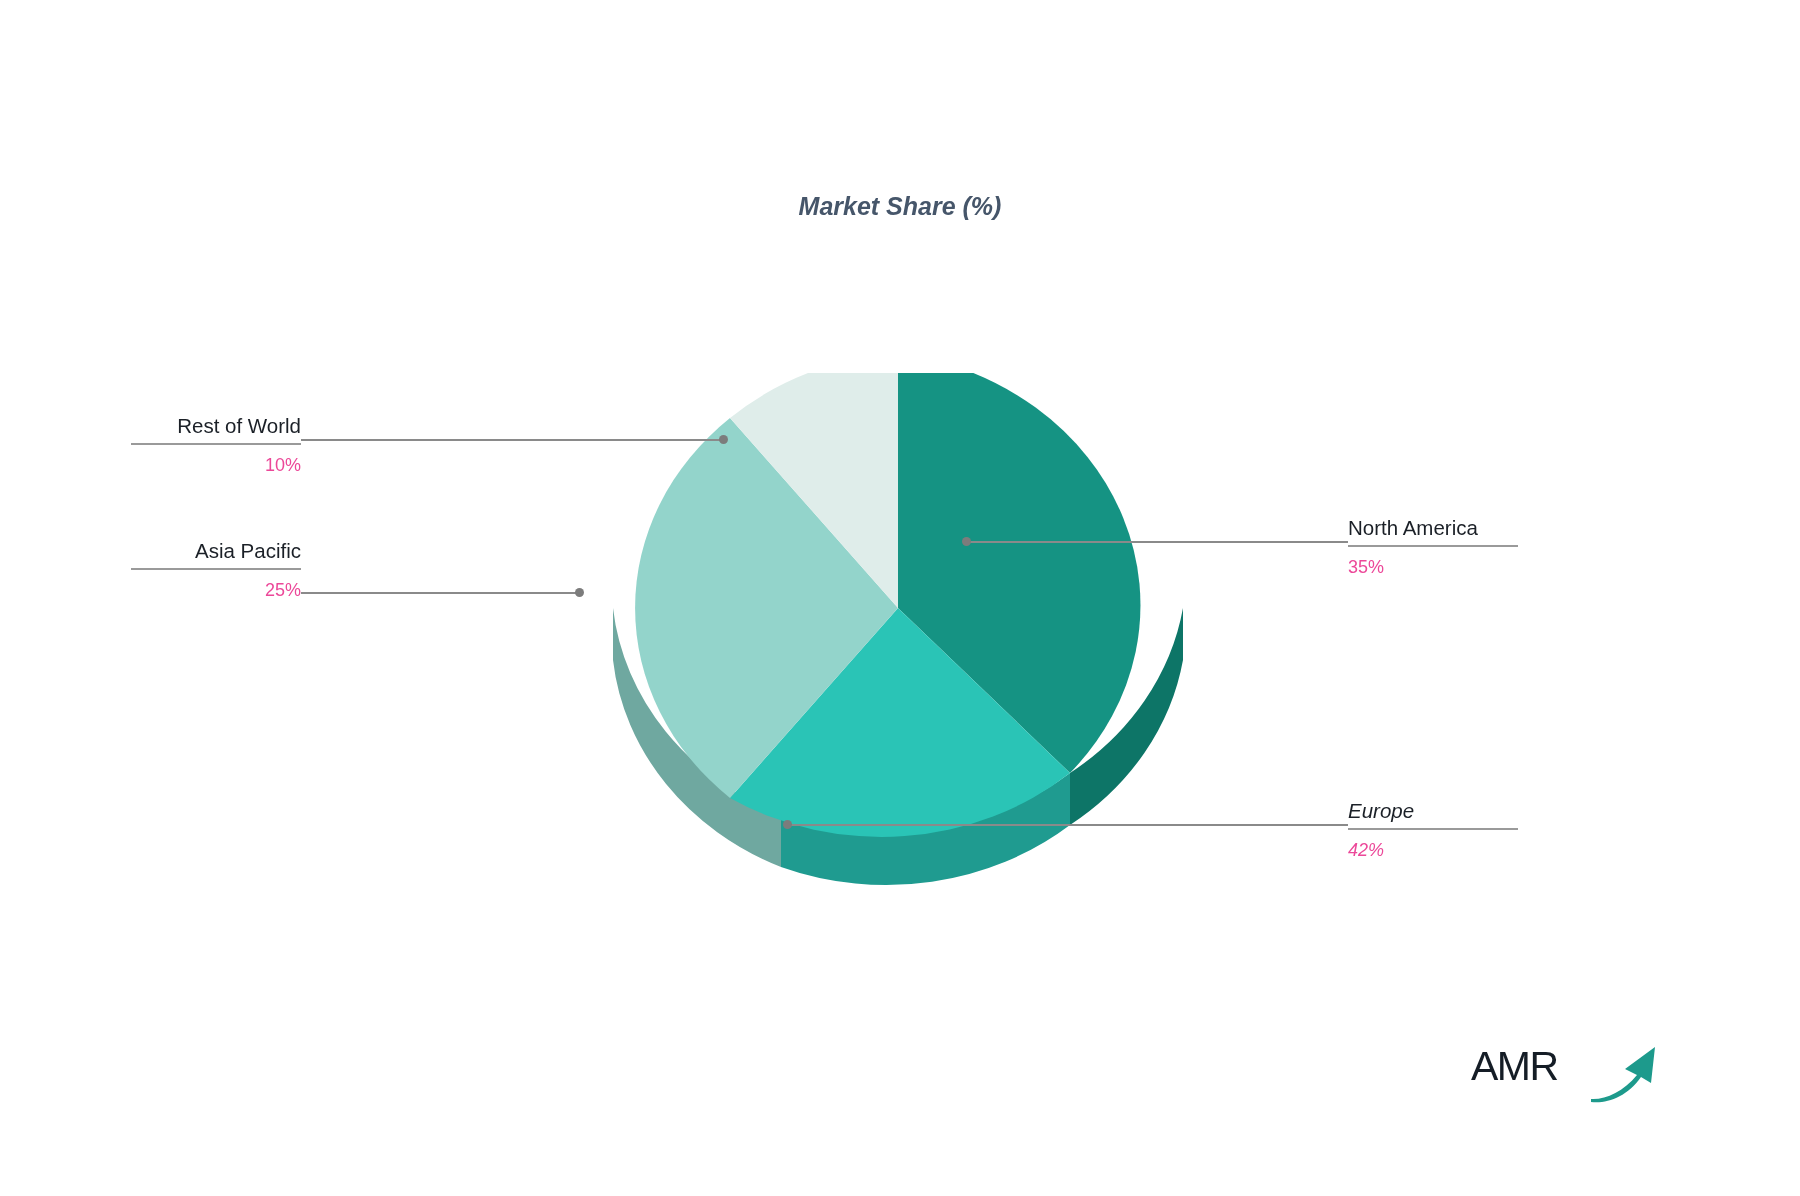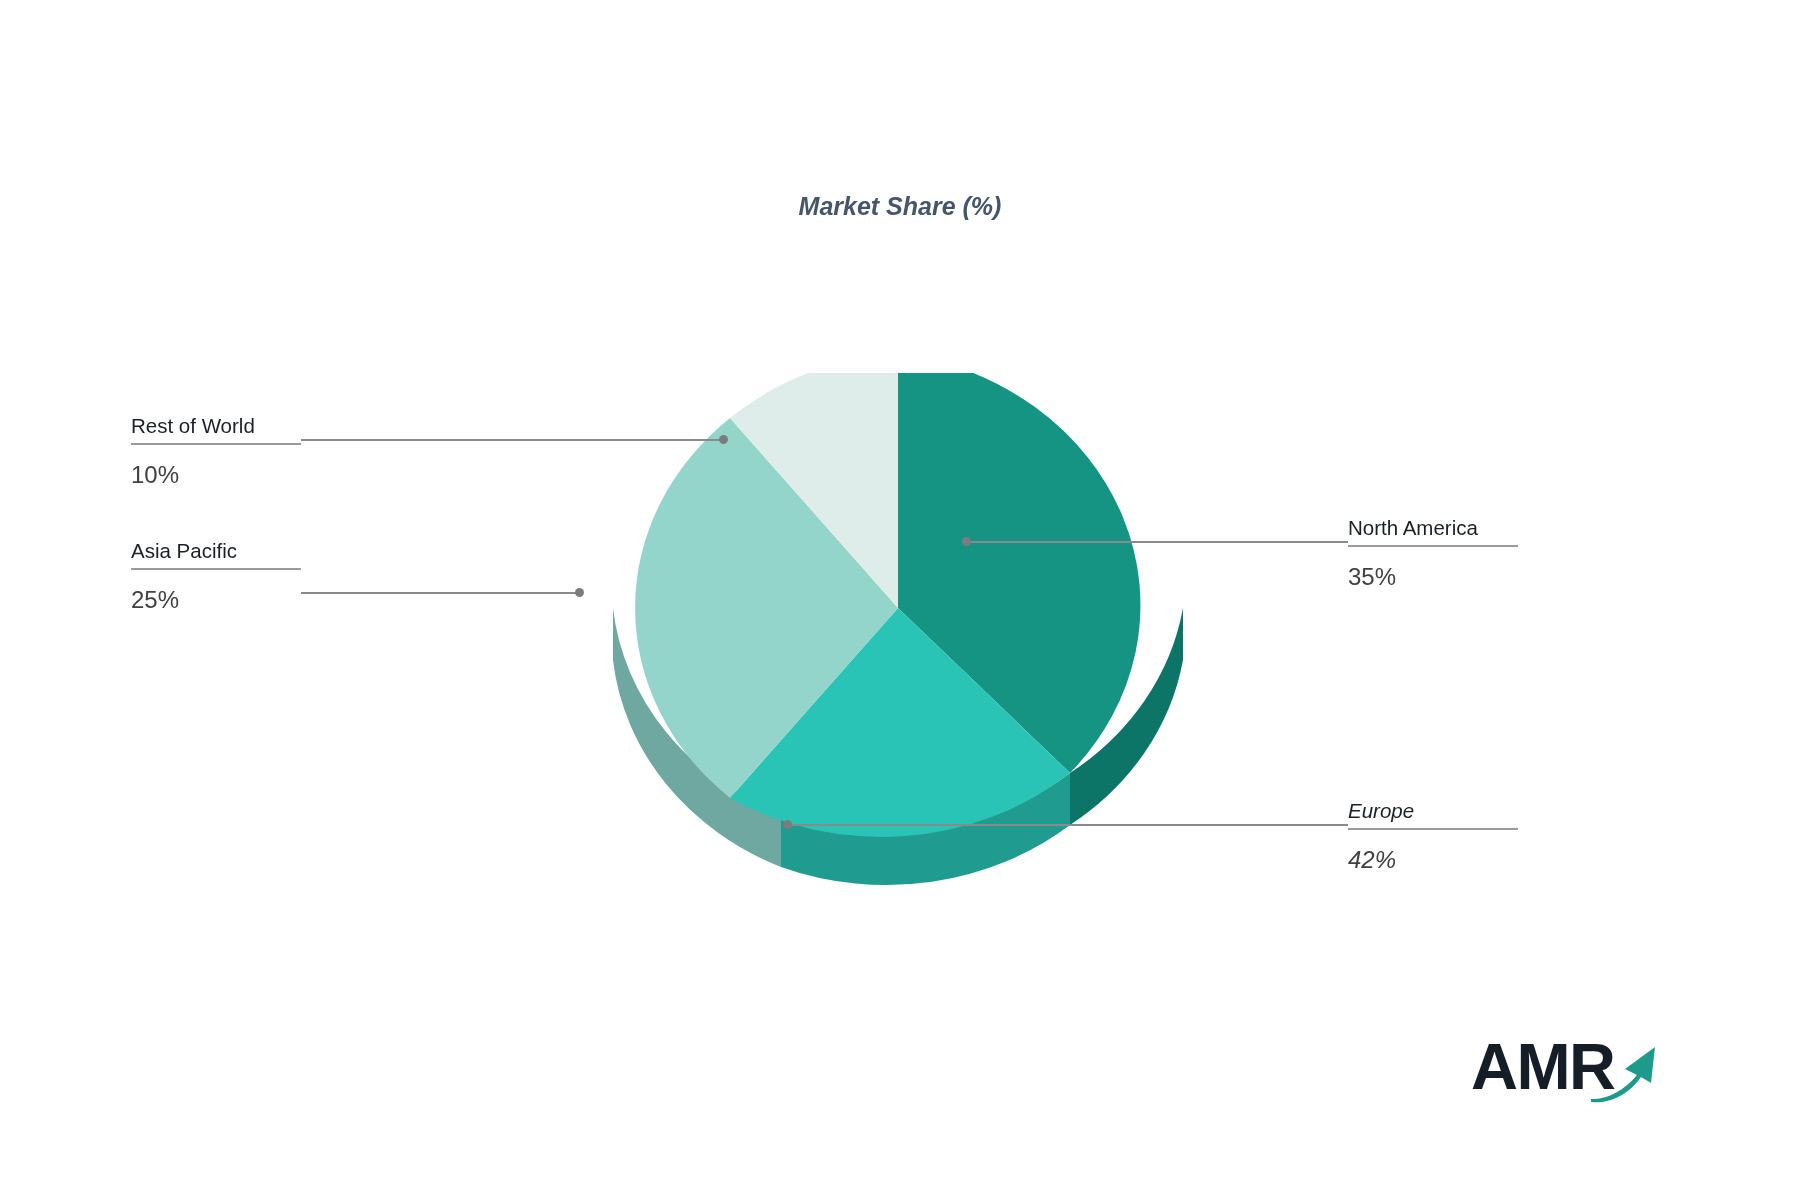--- a/index.html
+++ b/index.html
@@ -39,27 +39,27 @@
     color:#1b2027;
     white-space:nowrap;
     line-height:26px;
   }
   .callout .rule {
     height:2px;
     background:#9a9a9a;
     margin-top:4px;
   }
   .callout .value {
-    font-size:24px;
-    color:#404040;
+    font-size:18px;
+    color:#ec4899;
     white-space:nowrap;
     line-height:28px;
-    margin-top:16px;
-  }
-  .callout.left { text-align:left; }
+    margin-top:6px;
+  }
+  .callout.left { text-align:right; }
   .callout.right { text-align:left; }
 
   
   #callout-row   { left:131px; top:413px;  width:170px; }
   #callout-ap    { left:131px; top:538px;  width:170px; }
   #callout-na    { left:1348px; top:515px; width:170px; }
   #callout-eu    { left:1348px; top:798px; width:170px;font-style:italic; }
 
   
   .leader { position:absolute; }
@@ -89,22 +89,22 @@
   #amr-logo {
     position:absolute;
     left:1471px;
     top:1032px;
     width:190px;
     height:80px;
   }
   #amr-logo .word {
     position:absolute;
     left:0; top:6px;
-    font-size:65px;
-    font-weight:bold;
+    font-size:41px;
+    font-weight:normal;
     color:#151d26;
     letter-spacing:-1.5px;
     line-height:57px;
   }
   #amr-logo svg { position:absolute; left:118px; top:10px; }
 </style>
 </head>
 <body>
 
 <div id="stage">

